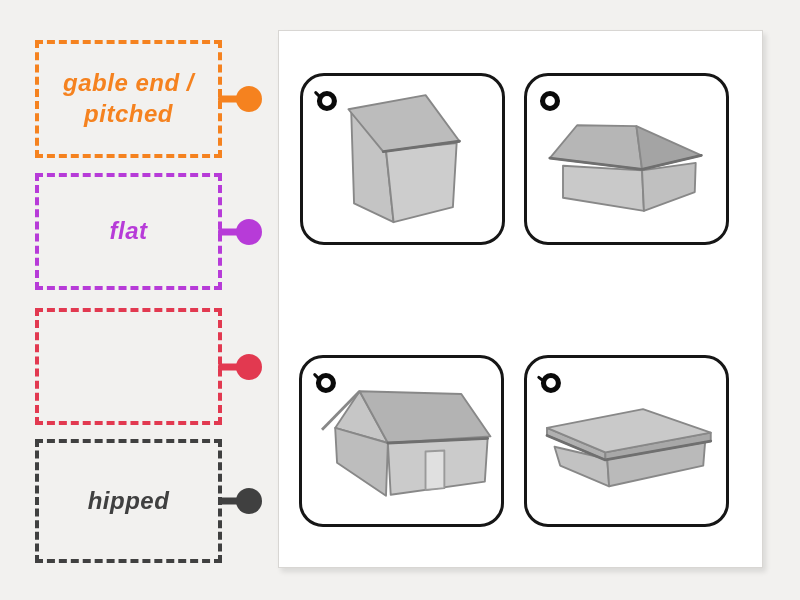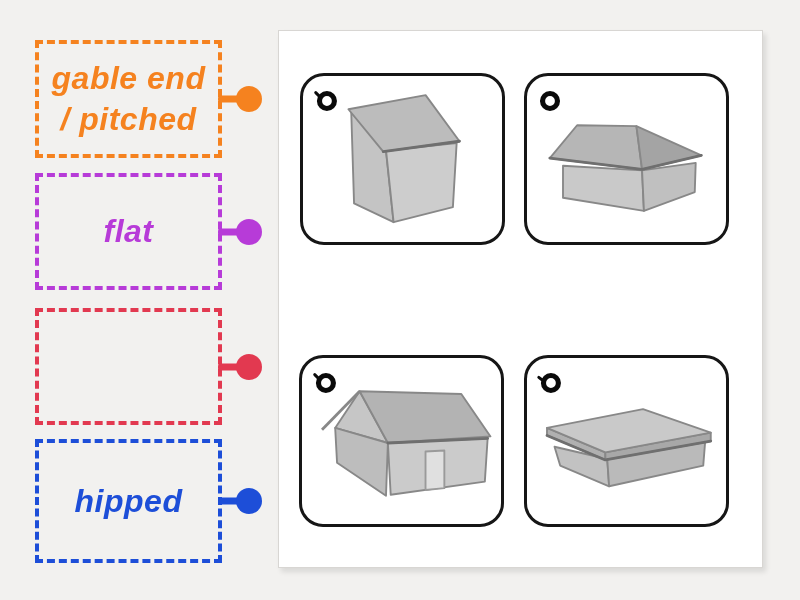--- a/index.html
+++ b/index.html
@@ -7,21 +7,21 @@
     width:800px;height:600px;position:relative;overflow:hidden;
     background:#f2f1ef;
     font-family:"Liberation Sans","DejaVu Sans",sans-serif;
   }
   
   .label-box{
     position:absolute;left:35px;width:187px;box-sizing:border-box;
     border:4px dashed currentColor;
     display:flex;align-items:center;justify-content:center;
     text-align:center;
-    font-style:italic;font-weight:bold;font-size:32px;line-height:1.28;
+    font-style:italic;font-weight:bold;font-size:24px;line-height:1.28;
     letter-spacing:.5px;
     cursor:pointer;
   }
   .label-box .label-text{padding:0 6px;}
   .l1{top:40px;height:118px;}
   .l2{top:173px;height:117px;}
   .l3{top:308px;height:117px;}
   .l4{top:439px;height:124px;}
   .pin{
     position:absolute;right:-44px;top:50%;transform:translateY(-50%);
@@ -77,21 +77,21 @@
   </span>
 </div>
 
 <div class="label-box l3" style="color: rgb(226, 57, 80);">
   <span class="pin">
     <span class="pin-line"></span>
     <span class="pin-dot"></span>
   </span>
 </div>
 
-<div class="label-box l4" style="color: #1d4ed8;">
+<div class="label-box l4" style="color: #404040;">
   <span class="label-text">hipped</span>
   <span class="pin">
     <span class="pin-line"></span>
     <span class="pin-dot"></span>
   </span>
 </div>
 
 <div class="board">
 
   <div class="card c1" aria-label="building with lean-to single-sloped roof">

